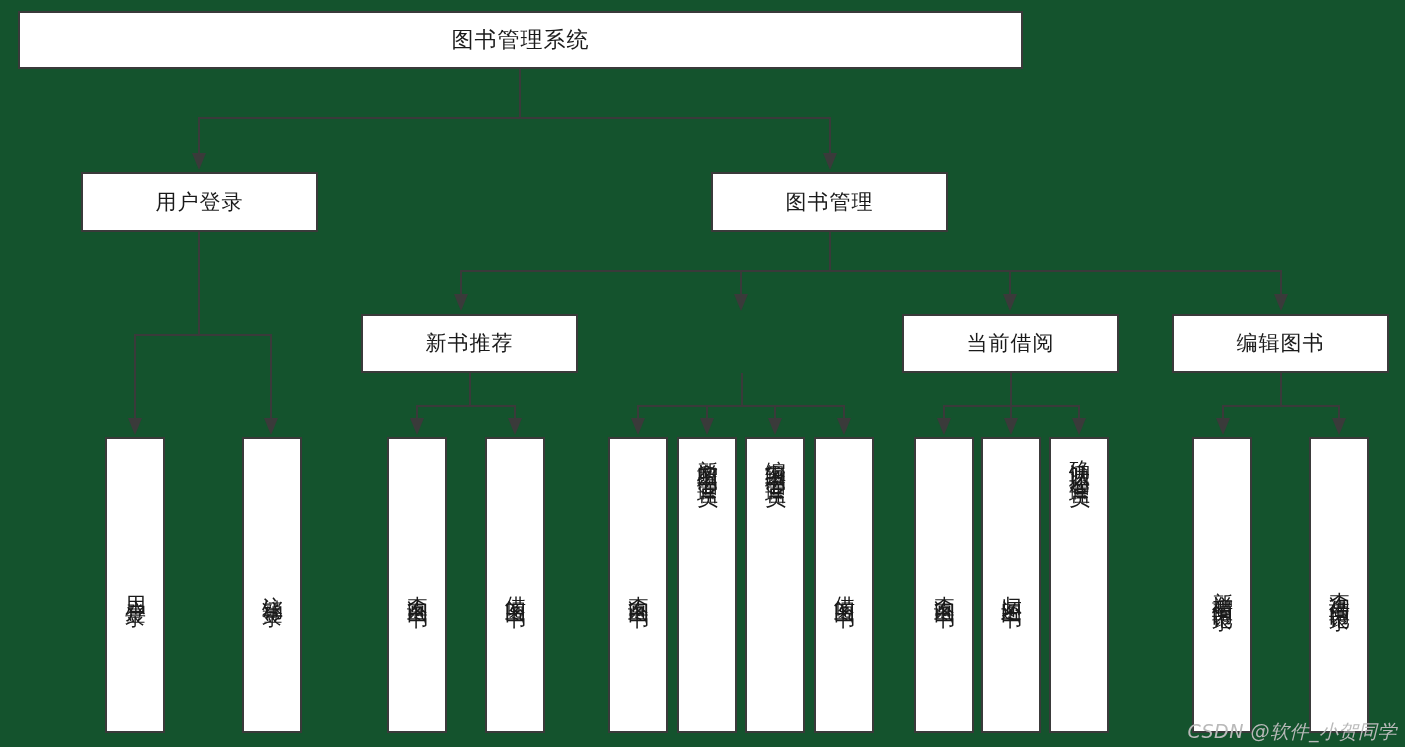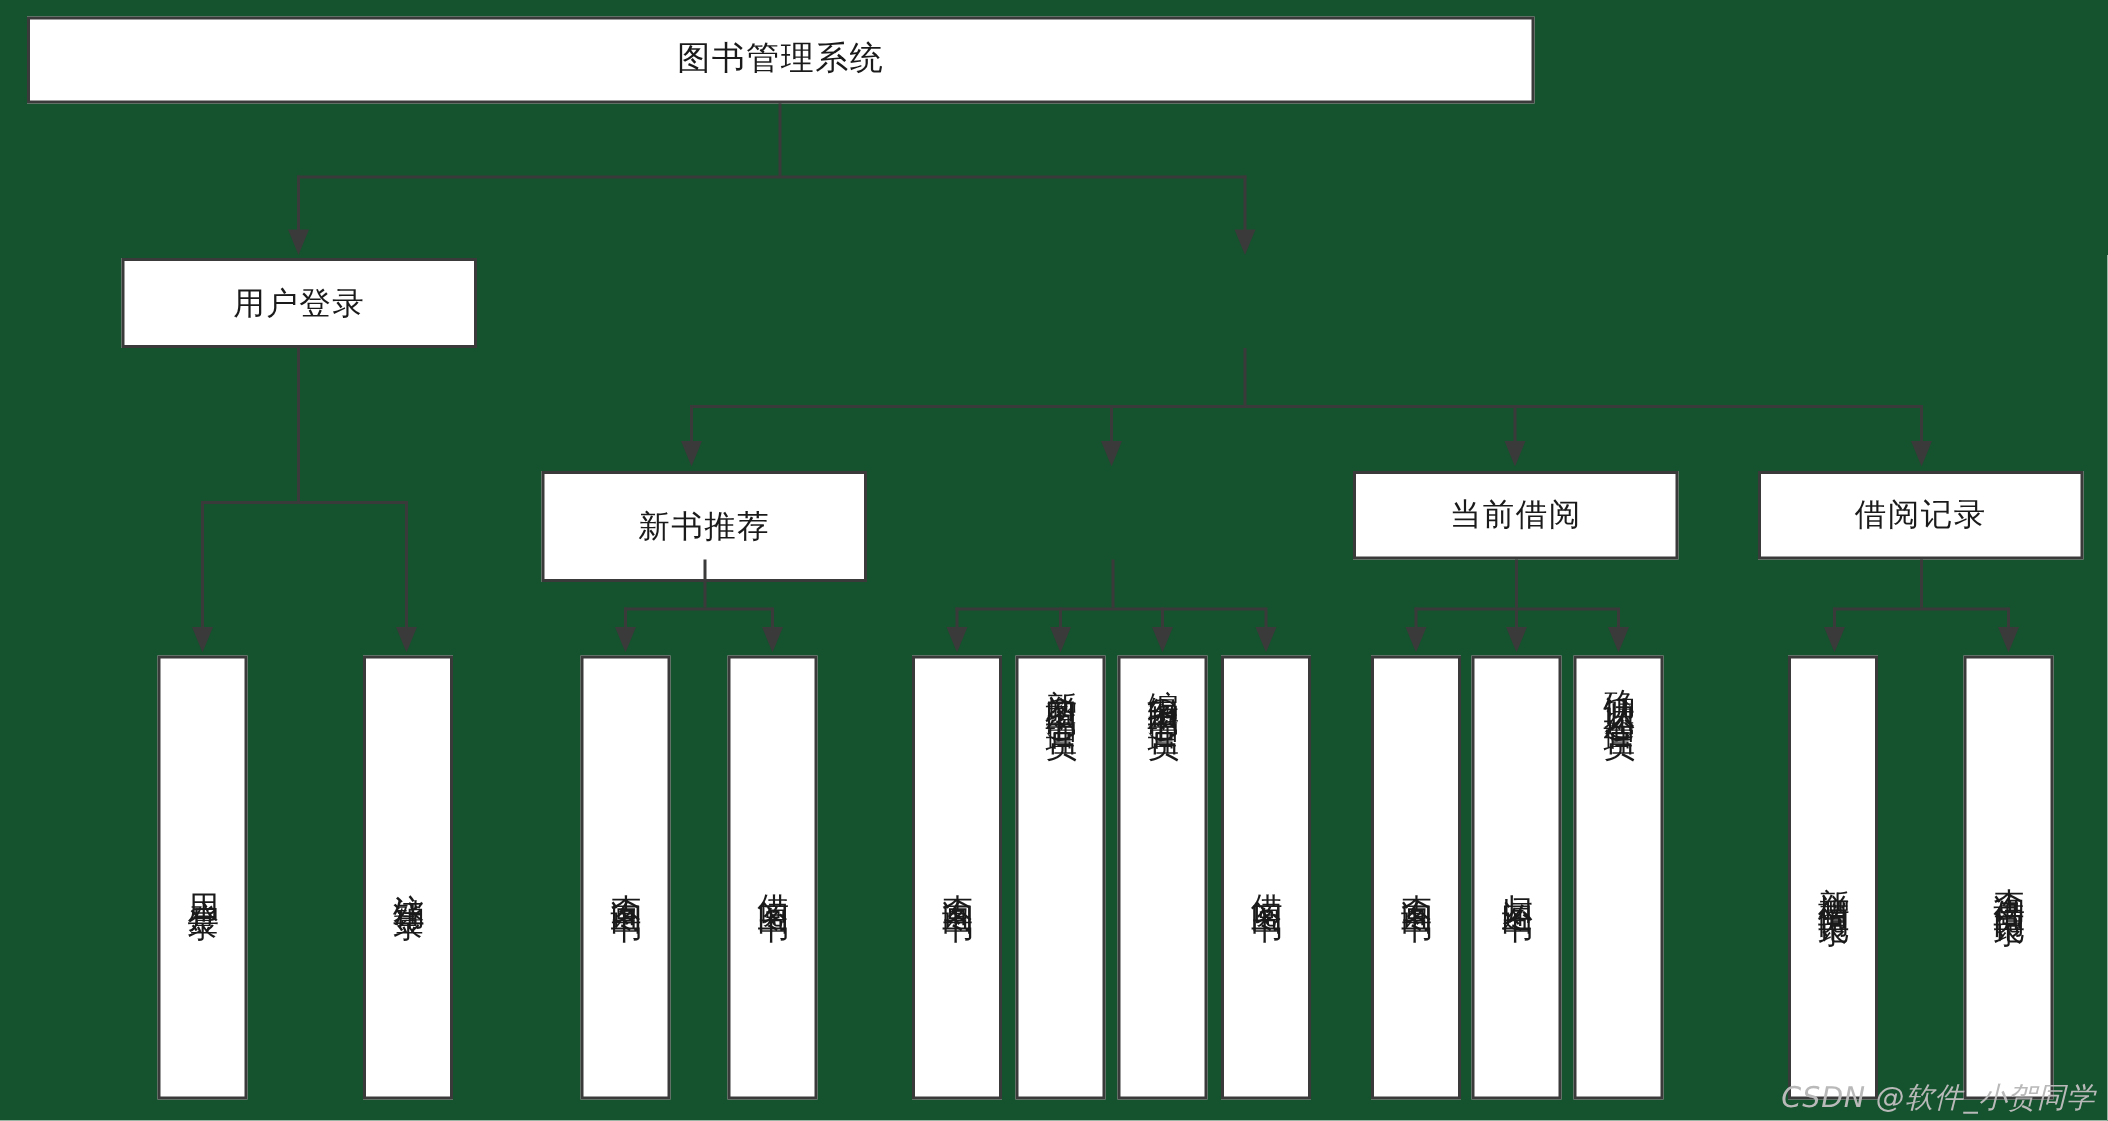--- a/index.html
+++ b/index.html
@@ -92,48 +92,51 @@
   <div class="ln h" style="left:198px;top:117px;width:633px;"></div>
 
   <div class="ln v" style="left:198px;top:117px;height:38px;"></div>
   <div class="arrow" style="left:192px;top:153px;"></div>
   <div class="ln v" style="left:829px;top:117px;height:38px;"></div>
   <div class="arrow" style="left:823px;top:153px;"></div>
 
   <div class="node" style="left:81px;top:172px;width:237px;height:60px;">
     <span class="lbl">用户登录</span>
   </div>
+  <div class="node" style="left:711px;top:172px;width:237px;height:60px;">
+    <span class="lbl">图书管理</span>
+  </div>
 
   <div class="ln v" style="left:198px;top:232px;height:102px;"></div>
   <div class="ln h" style="left:134px;top:334px;width:137px;"></div>
   <div class="ln v" style="left:134px;top:334px;height:86px;"></div>
   <div class="arrow" style="left:128px;top:418px;"></div>
   <div class="ln v" style="left:270px;top:334px;height:86px;"></div>
   <div class="arrow" style="left:264px;top:418px;"></div>
 
   <div class="ln v" style="left:829px;top:232px;height:38px;"></div>
   <div class="ln h" style="left:460px;top:270px;width:821px;"></div>
 
   <div class="ln v" style="left:460px;top:270px;height:26px;"></div>
   <div class="arrow" style="left:454px;top:294px;"></div>
   <div class="ln v" style="left:740px;top:270px;height:26px;"></div>
   <div class="arrow" style="left:734px;top:294px;"></div>
   <div class="ln v" style="left:1009px;top:270px;height:26px;"></div>
   <div class="arrow" style="left:1003px;top:294px;"></div>
   <div class="ln v" style="left:1280px;top:270px;height:26px;"></div>
   <div class="arrow" style="left:1274px;top:294px;"></div>
 
-  <div class="node" style="left:361px;top:314px;width:217px;height:74px;">
+  <div class="node" style="left:361px;top:314px;width:217px;height:59px;">
     <span class="lbl">新书推荐</span>
   </div>
   <div class="node" style="left:902px;top:314px;width:217px;height:59px;">
     <span class="lbl">当前借阅</span>
   </div>
   <div class="node" style="left:1172px;top:314px;width:217px;height:59px;">
-    <span class="lbl">借阅记录</span>
+    <span class="lbl">编辑图书</span>
   </div>
 
   <div class="ln v" style="left:469px;top:373px;height:32px;"></div>
   <div class="ln h" style="left:416px;top:405px;width:99px;"></div>
   <div class="ln v" style="left:416px;top:405px;height:15px;"></div>
   <div class="arrow" style="left:410px;top:418px;"></div>
   <div class="ln v" style="left:514px;top:405px;height:15px;"></div>
   <div class="arrow" style="left:508px;top:418px;"></div>
 
   <div class="ln v" style="left:741px;top:373px;height:32px;"></div>

